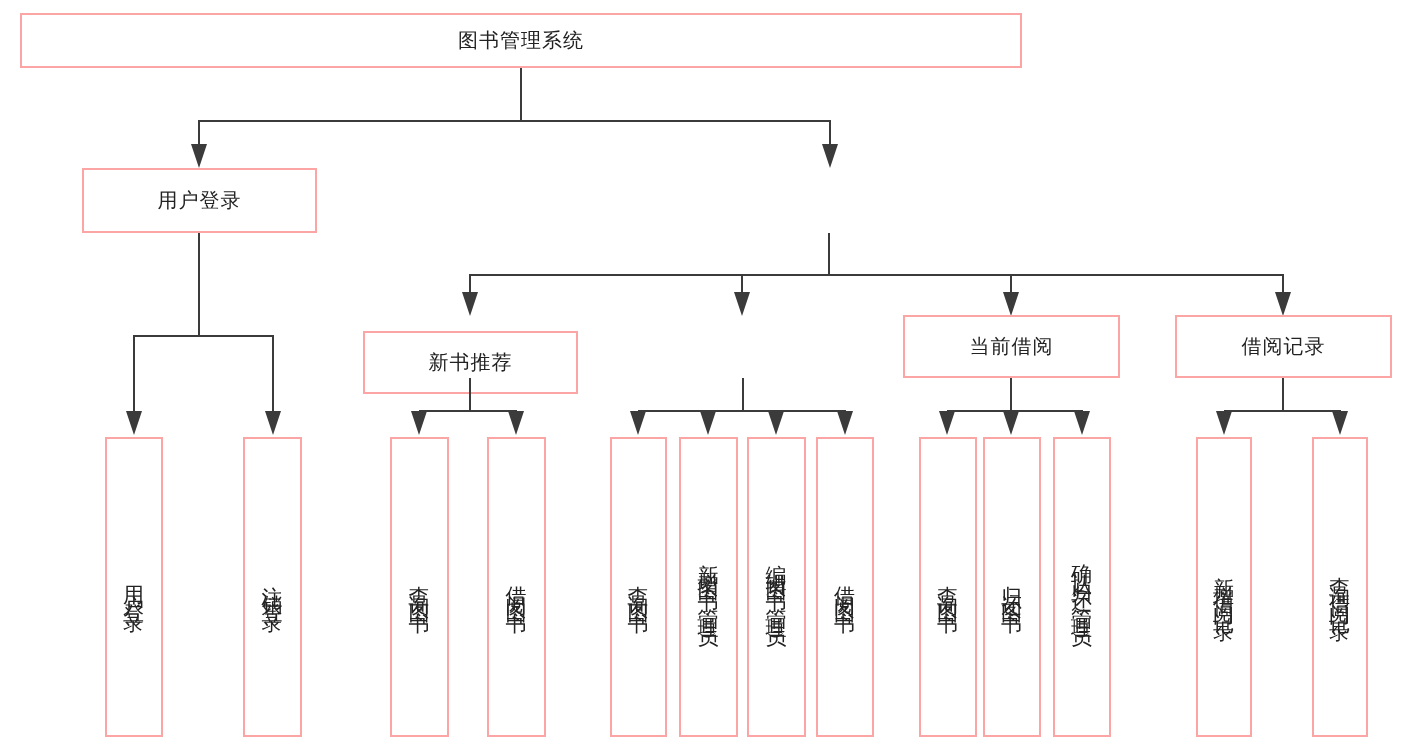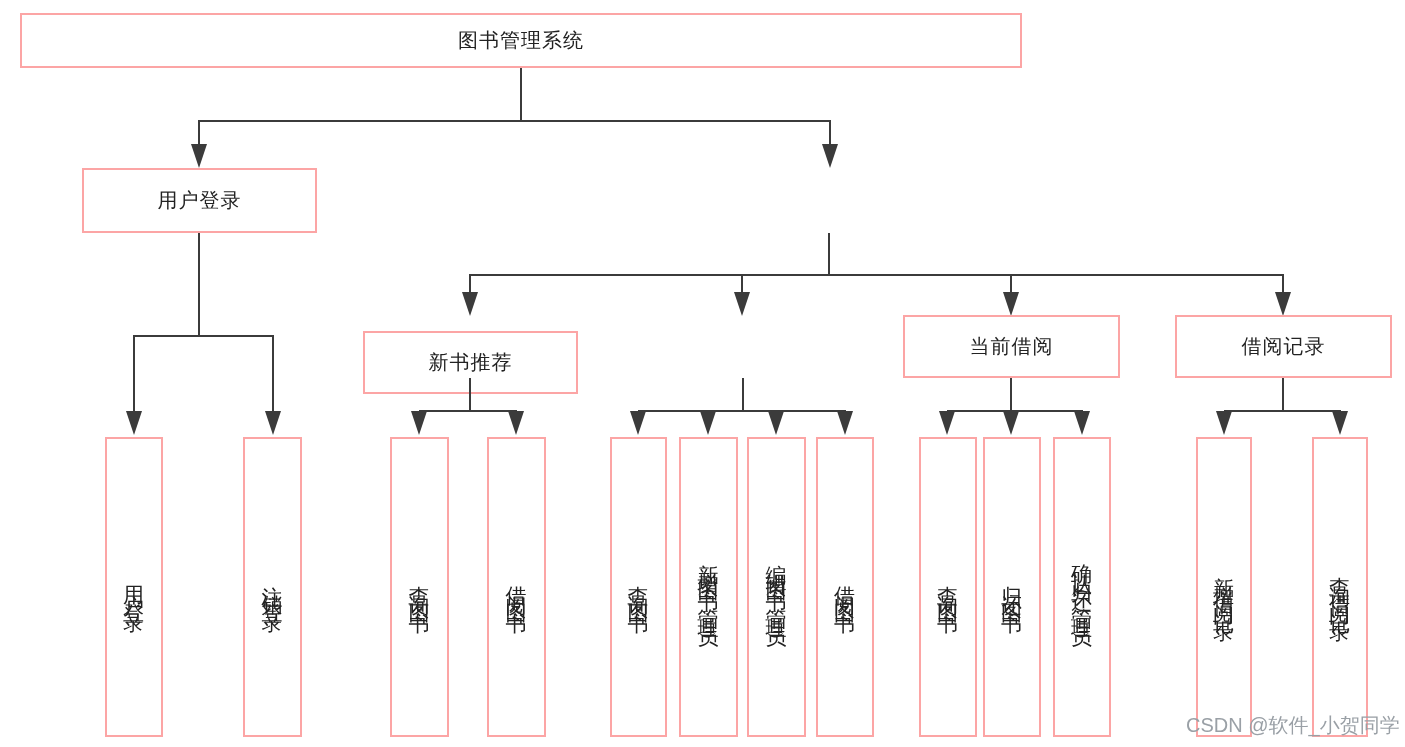--- a/index.html
+++ b/index.html
@@ -166,15 +166,14 @@
     <span class="vtext">确认归还（管理员）</span>
   </div>
 
   <div class="box" style="left:1196px; top:437px; width:56px; height:300px;">
     <span class="vtext">新增借阅记录</span>
   </div>
   <div class="box" style="left:1312px; top:437px; width:56px; height:300px;">
     <span class="vtext">查询借阅记录</span>
   </div>
 
-  <div class="watermark">CSDN @软件_小贺同学</div>
 
 </div>
 
 </body></html>

